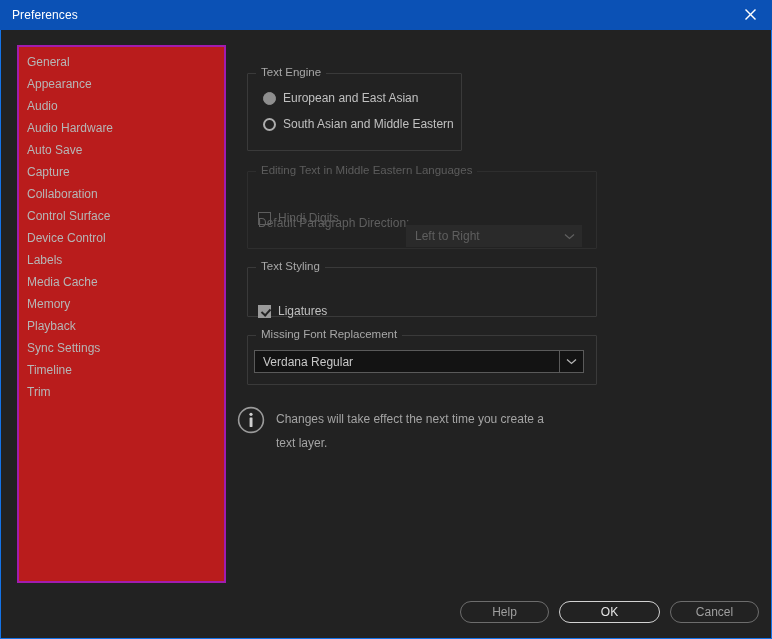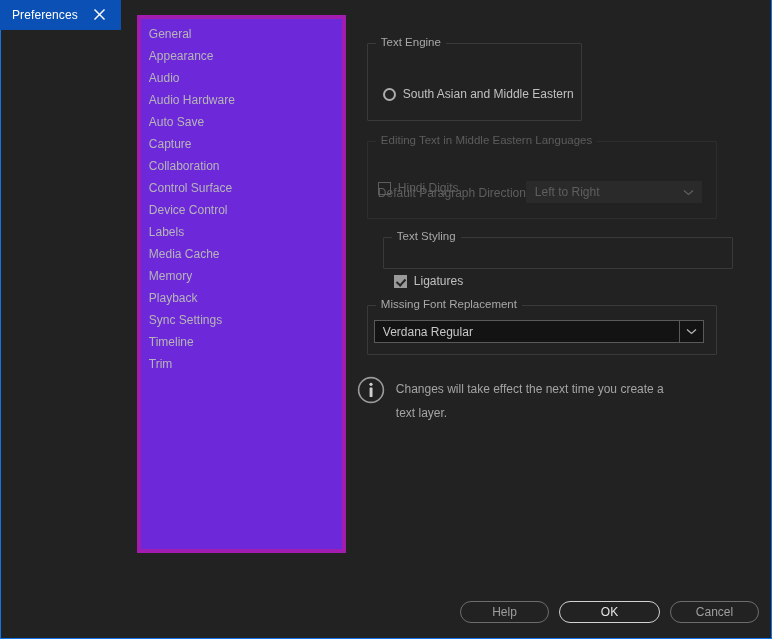--- a/index.html
+++ b/index.html
@@ -17,21 +17,21 @@
   .window {
     position: absolute;
     left: 0; top: 0;
     width: 772px;
     height: 639px;
     box-sizing: border-box;
     background: #222222;
     border: 1px solid #1473e6;
     border-top: none;
     display: flex;
-    flex-direction: row;
+    flex-direction: column;
   }
 
   
   .titlebar {
     height: 31px;
     min-height: 31px;
     background: #0b51b5;
     display: flex;
     align-items: center;
     justify-content: space-between;
@@ -65,22 +65,22 @@
   }
 
   
   .category-list {
     position: absolute;
     left: 16px;
     top: 15px;
     width: 209px;
     height: 538px;
     box-sizing: border-box;
-    border: 4px solid #a21caf;
-    background: #6d28d9;
+    border: 2px solid #a21caf;
+    background: #b91c1c;
     overflow: hidden;
     padding-top: 4px;
   }
   .category-item {
     height: 22px;
     line-height: 22px;
     padding-left: 8px;
     font-size: 12px;
     color: #b6b6b6;
     white-space: nowrap;
@@ -115,21 +115,21 @@
     font-size: 11.5px;
     color: #a8a8a8;
     white-space: nowrap;
   }
   .groupbox.disabled { border-color: #2e2e2e; }
   .groupbox.disabled > .group-title { color: #5c5c5c; }
 
   
   #grp-text-engine { left: 6px;  top: 28px;  width: 215px; height: 78px; }
   #grp-editing     { left: 6px;  top: 126px; width: 350px; height: 78px; }
-  #grp-text-styling{ left: 22px;  top: 222px; width: 350px; height: 32px; }
+  #grp-text-styling{ left: 6px;  top: 222px; width: 350px; height: 50px; }
   #grp-missing-font{ left: 6px;  top: 290px; width: 350px; height: 50px; }
 
   
   .radio-row {
     position: absolute;
     display: flex;
     align-items: center;
     cursor: default;
   }
   .radio-outer {
@@ -200,20 +200,21 @@
     border: 1px solid #5a5a5a;
     gap: 44px;
   }
   .dropdown.enabled .dd-text { color: #c8c8c8; }
   .dropdown.enabled .dd-arrow-box {
     border-left: 1px solid #5a5a5a;
   }
   .dropdown.disabled {
     background: #2a2a2a;
     border: 1px solid #2a2a2a;
+    margin-top: 14px;
   }
   .dropdown.disabled .dd-text { color: #5f5f5f; }
   .dd-text {
     flex: 1;
     font-size: 12px;
     padding-left: 8px;
     white-space: nowrap;
     overflow: hidden;
   }
   .dd-arrow-box {
@@ -315,20 +316,24 @@
       <div class="category-item">Playback</div>
       <div class="category-item">Sync Settings</div>
       <div class="category-item">Timeline</div>
       <div class="category-item">Trim</div>
     </div>
 
     <div class="right-pane">
 
       <div class="groupbox" id="grp-text-engine">
         <div class="group-title">Text Engine</div>
+        <div class="radio-row" style="left:15px; top:17px;">
+          <span class="radio-outer on"></span>
+          <span class="radio-label">European and East Asian</span>
+        </div>
         <div class="radio-row" style="left:15px; top:43px;">
           <span class="radio-outer off"></span>
           <span class="radio-label">South Asian and Middle Eastern</span>
         </div>
       </div>
 
       <div class="groupbox disabled" id="grp-editing">
         <div class="group-title">Editing Text in Middle Eastern Languages</div>
         <div class="check-row" style="left:10px; top:14px;">
           <span class="checkbox off"></span>

